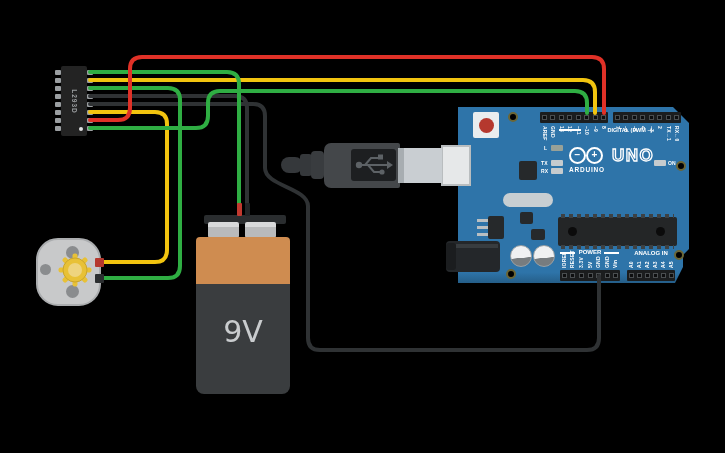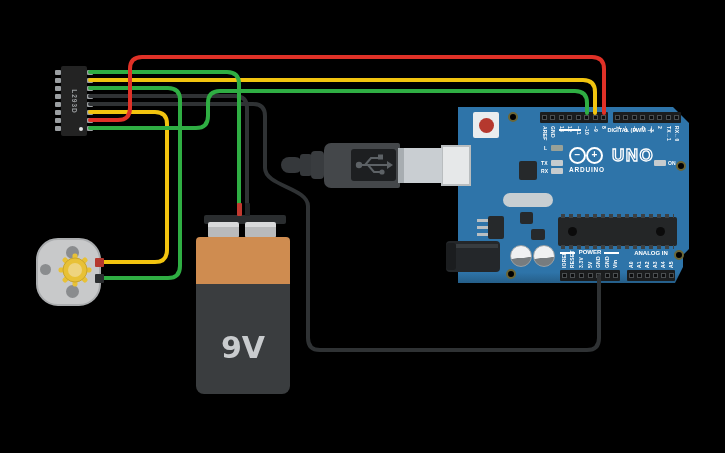--- a/index.html
+++ b/index.html
@@ -217,21 +217,21 @@
       <path d="M36,12 L42,16 L36,20 Z" fill="#5d6266"></path>
     </svg>
   </div>
   <div class="abs metal"></div>
 
   <div class="abs batcap"></div>
   <div class="abs term" style="left:208px;"></div>
   <div class="abs term" style="left:245px;"></div>
   <div class="abs batorange"></div>
   <div class="abs batdark">
-    <div style="margin-top:46px;font-weight:bold;">9V</div>
+    <div style="margin-top:30px;">9V</div>
   </div>
   <div class="abs tip" style="left:236.5px;background:#c2392f;"></div>
   <div class="abs tip" style="left:244.5px;background:#212426;"></div>
 
   <div class="abs motorbody"></div>
   <div class="abs screw" style="left:66px;top:246px;width:13px;height:13px;"></div>
   <div class="abs screw" style="left:66px;top:285px;width:13px;height:13px;"></div>
   <div class="abs screw" style="left:40px;top:264px;width:11px;height:11px;"></div>
   <div class="abs" style="left:56px;top:251px;z-index:2;">
     <svg width="38" height="38" viewBox="-19 -19 38 38">

